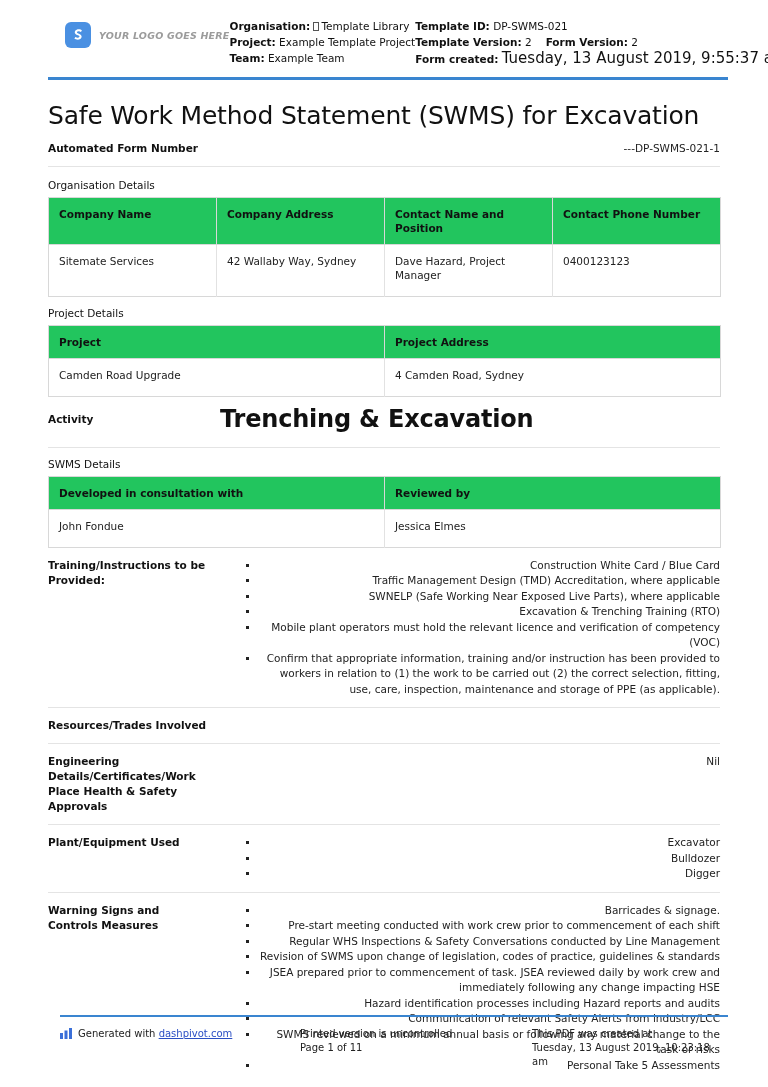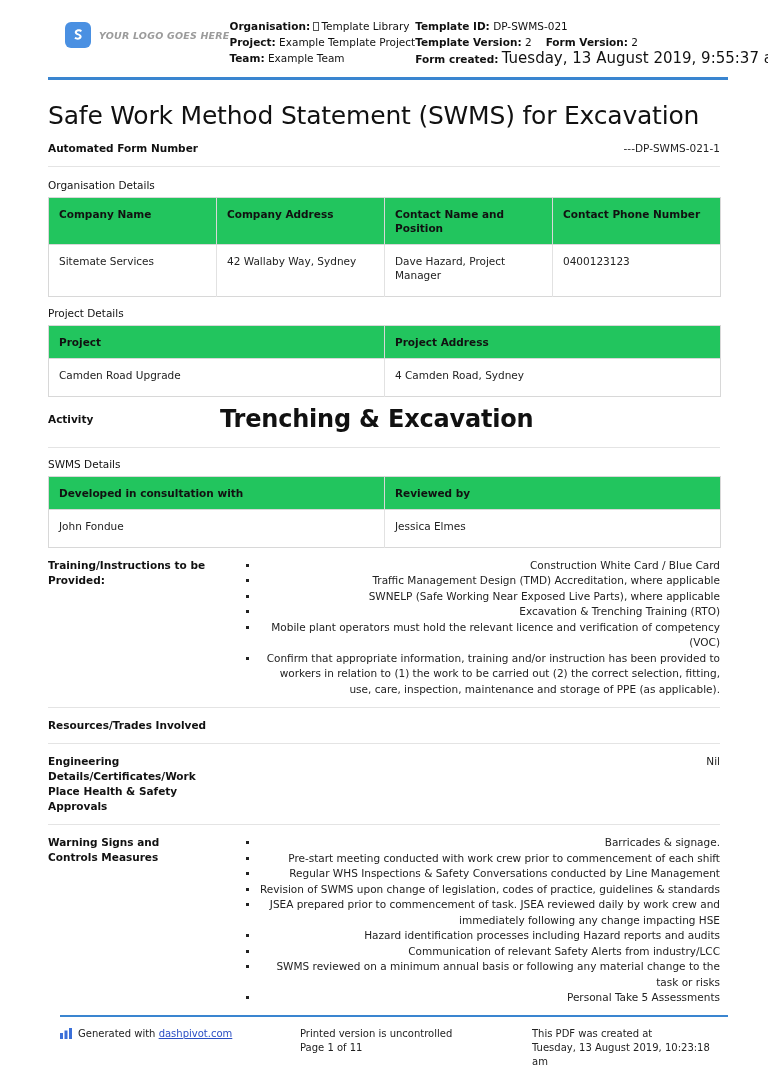--- a/index.html
+++ b/index.html
@@ -371,20 +371,30 @@
 
   <div class="field-row">
     <div class="field-label">Resources/Trades Involved</div>
   </div>
 
   <div class="field-row">
     <div class="field-label">Engineering Details/Certificates/Work Place Health &amp; Safety Approvals</div>
     <div class="field-value">Nil</div>
   </div>
 
+  <div class="field-row">
+    <div class="field-label">Plant/Equipment Used</div>
+    <div class="field-value">
+      <ul class="bullets">
+        <li>Excavator</li>
+        <li>Bulldozer</li>
+        <li>Digger</li>
+      </ul>
+    </div>
+  </div>
 
   <div class="field-row no-border">
     <div class="field-label">Warning Signs and Controls Measures</div>
     <div class="field-value">
       <ul class="bullets">
         <li>Barricades &amp; signage.</li>
         <li>Pre-start meeting conducted with work crew prior to commencement of each shift</li>
         <li>Regular WHS Inspections &amp; Safety Conversations conducted by Line Management</li>
         <li>Revision of SWMS upon change of legislation, codes of practice, guidelines &amp; standards</li>
         <li>JSEA prepared prior to commencement of task. JSEA reviewed daily by work crew and immediately following any change impacting HSE</li>

